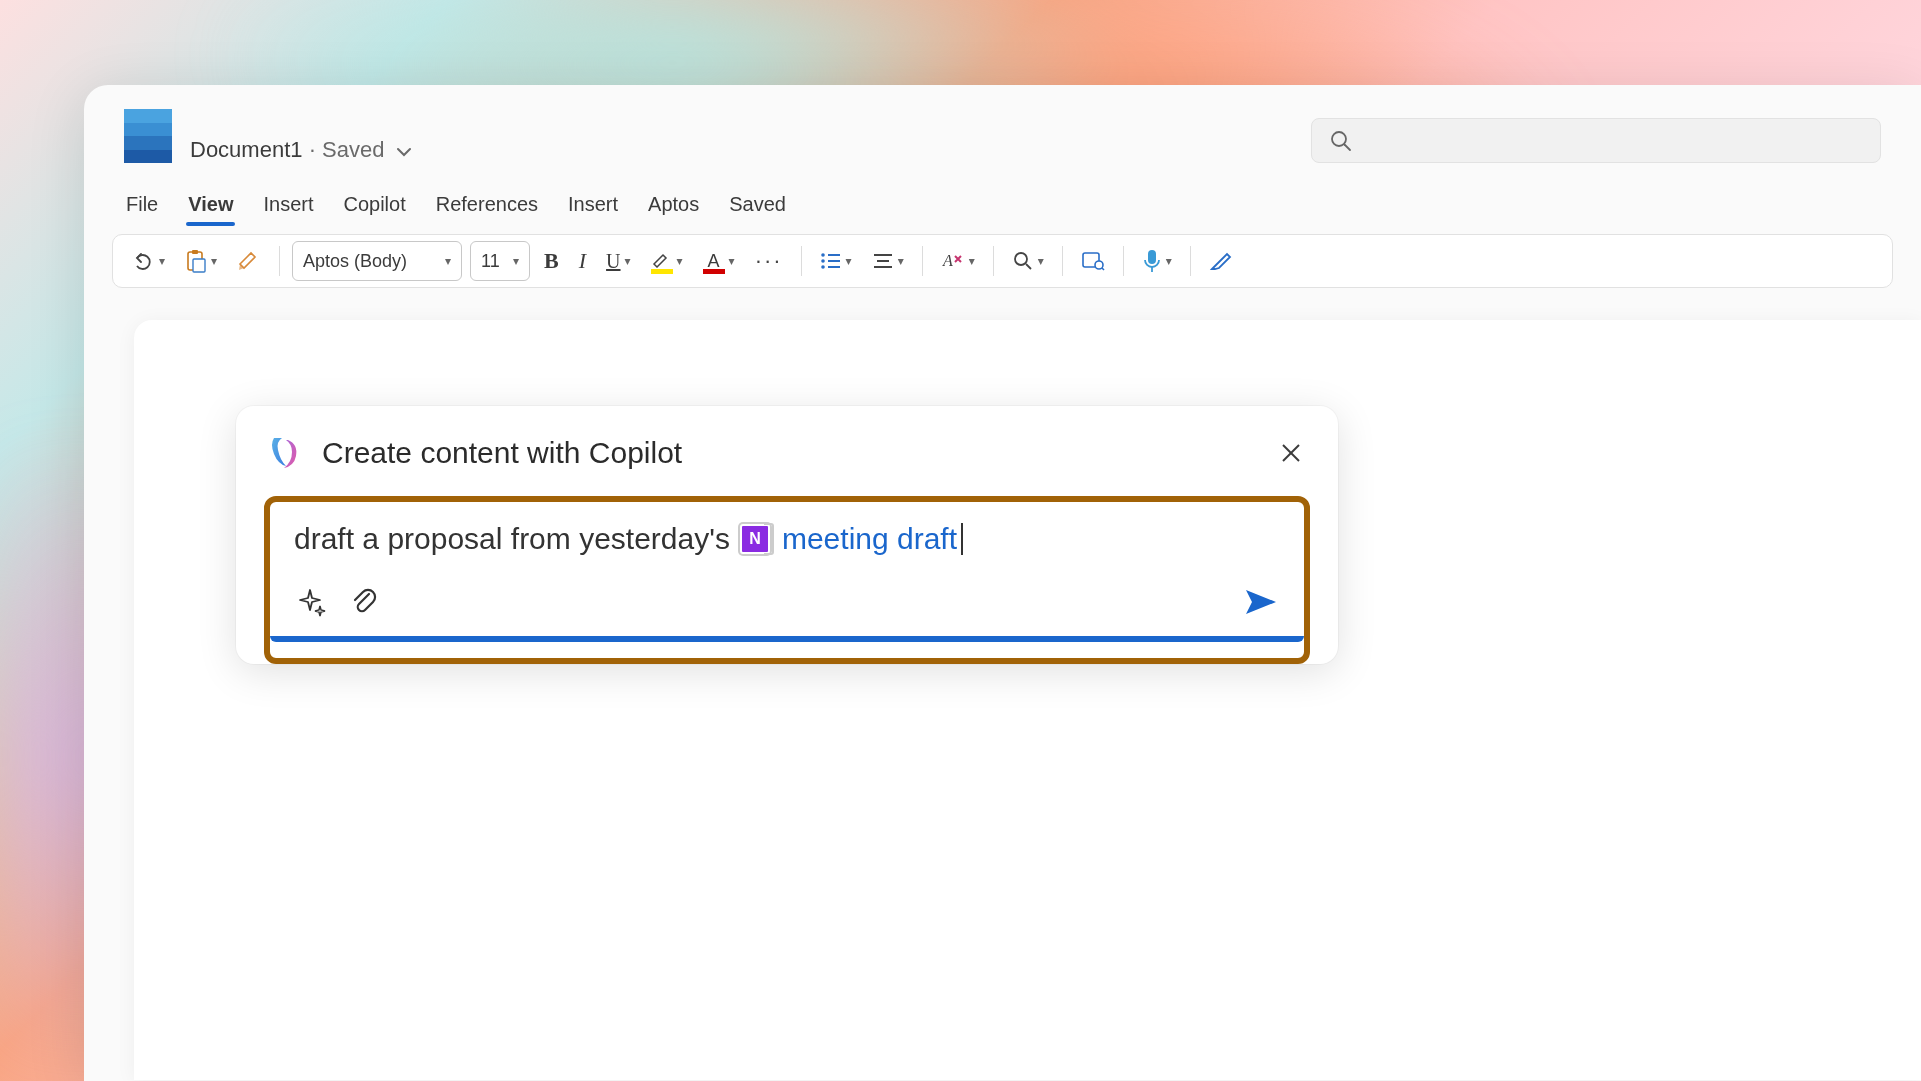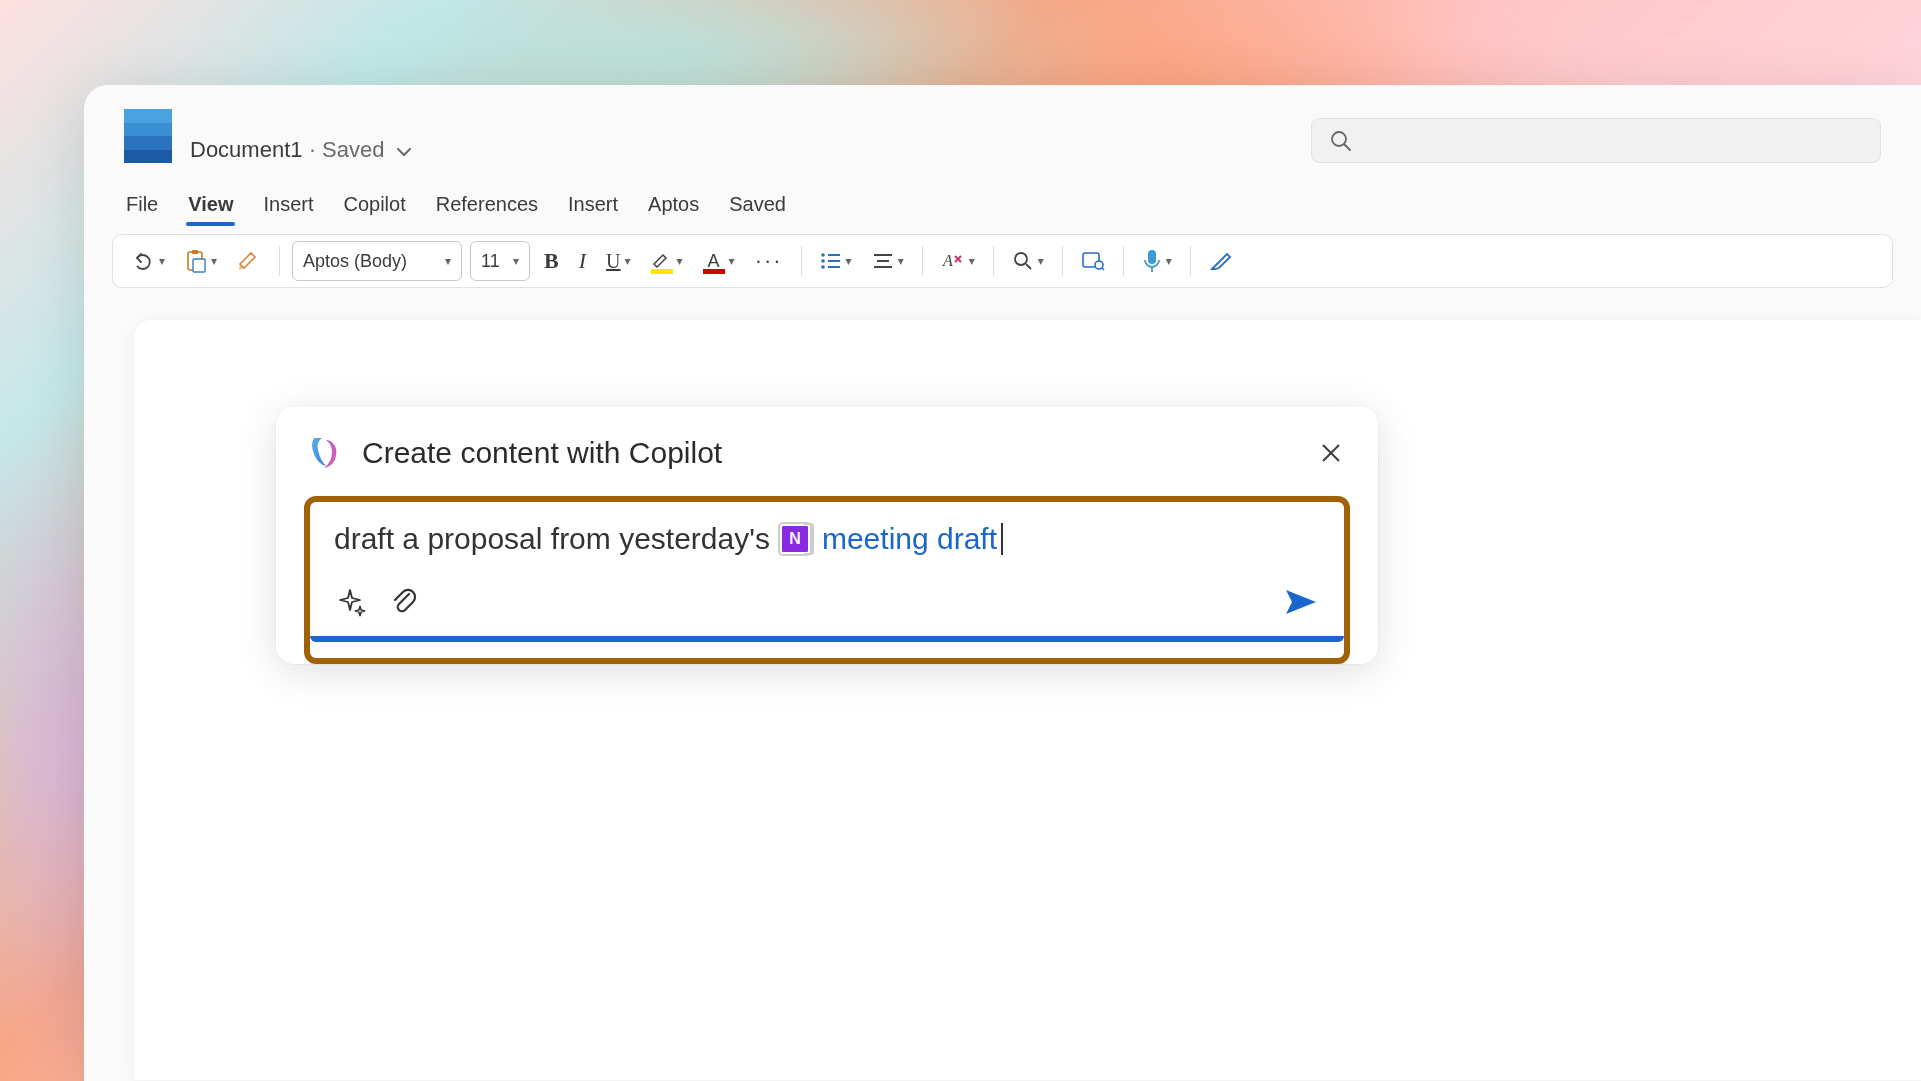--- a/index.html
+++ b/index.html
@@ -104,21 +104,20 @@
       position: relative;
     }
     .copilot-card {
       position: absolute;
       top: 86px; left: 102px;
       width: 1102px;
       background: #fff;
       border-radius: 18px;
       box-shadow: 0 8px 40px rgba(0,0,0,0.12), 0 0 0 1px rgba(0,0,0,0.03);
       padding: 26px 28px 0 28px;
-      margin-left: 40px;
     }
     .copilot-head {
       display:flex; align-items:center; gap:16px;
       padding-bottom: 22px;
     }
     .copilot-logo { width:42px; height:42px; }
     .copilot-title { font-size:30px; font-weight:500; color:#2b2b2b; flex:1;}
     .close-x { font-size:24px; color:#3b3b3b; cursor:pointer; padding:4px 8px;}
     .copilot-input {
       border:6px solid #a16207; border-radius:12px;

